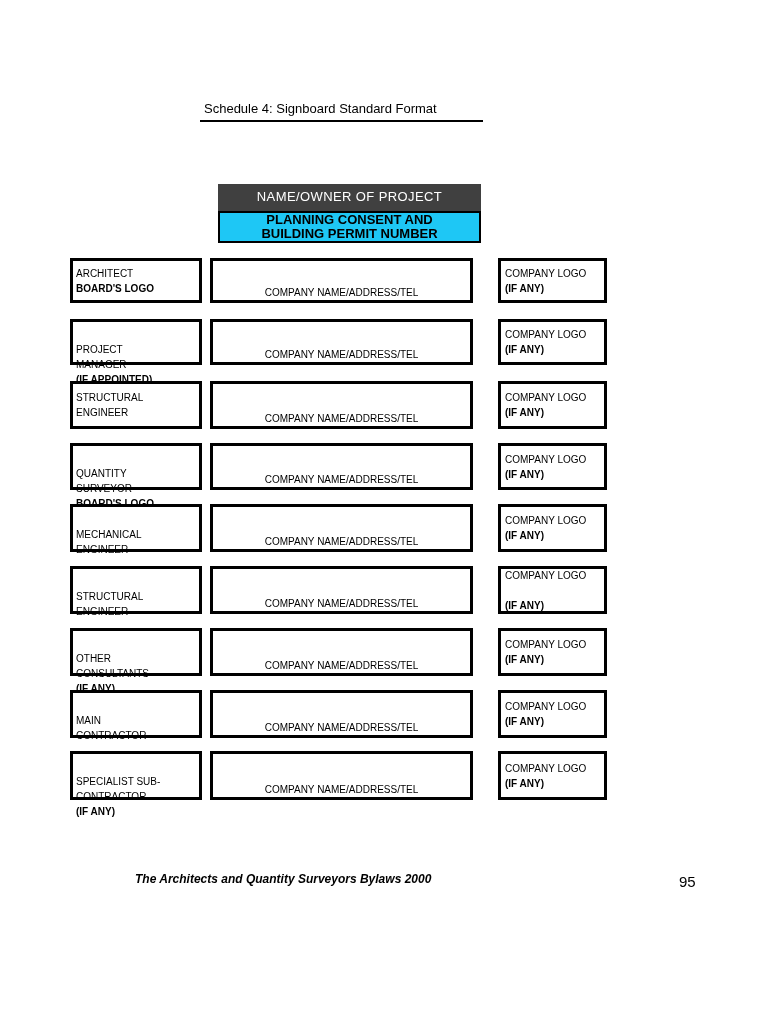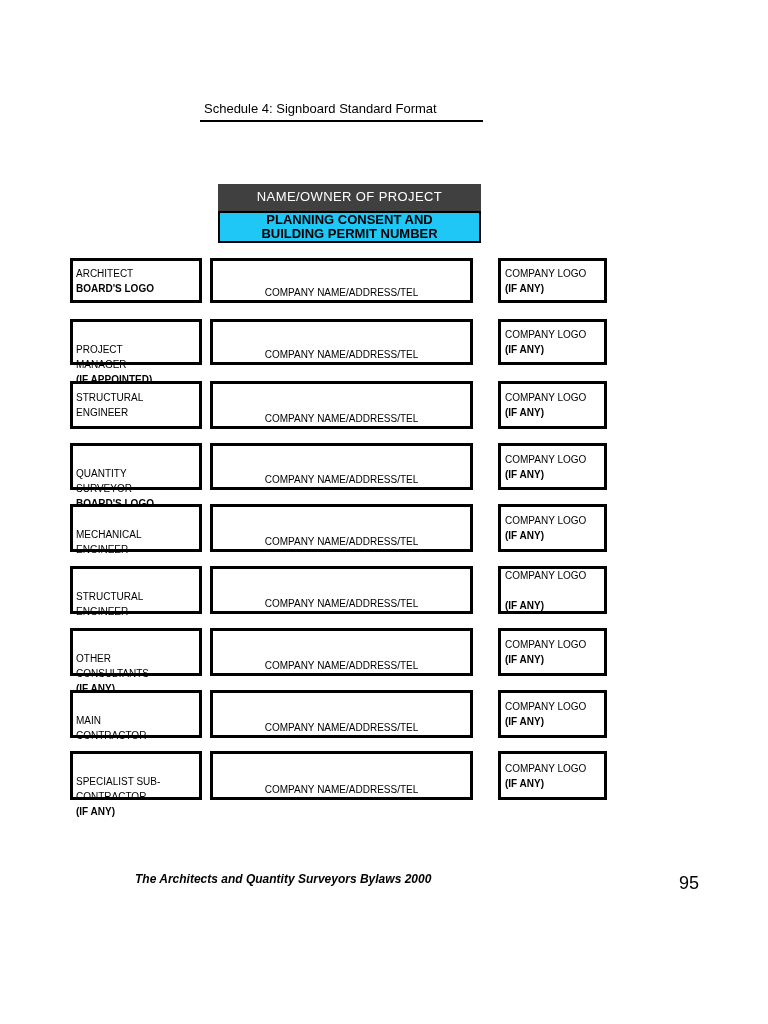--- a/index.html
+++ b/index.html
@@ -31,21 +31,21 @@
   .left-box.top{justify-content:flex-start;padding-top:20px;}
   .mid-box{left:210px;width:263px;display:flex;align-items:flex-end;justify-content:center;text-align:center;}
   .right-box{left:498px;width:109px;display:flex;flex-direction:column;justify-content:center;padding:1px 2px 1px 4px;}
   .line{min-height:15px;}
   .b{font-weight:bold;}
   .footer-left{
     position:absolute;left:97px;top:872px;
     font-size:12px;font-weight:bold;font-style:italic;margin-left:38px;
   }
   .footer-page{
-    position:absolute;left:679px;top:873px;font-size:18px;text-align:center;
+    position:absolute;left:679px;top:873px;font-size:15px;text-align:center;
   }
 </style>
 </head>
 <body>
 
 <div class="page">
 
   <div class="title">Schedule 4: Signboard Standard Format</div>
 
   <div class="project-box" style="background: #404040; color: rgb(255, 255, 255); margin-top: 22px;">

